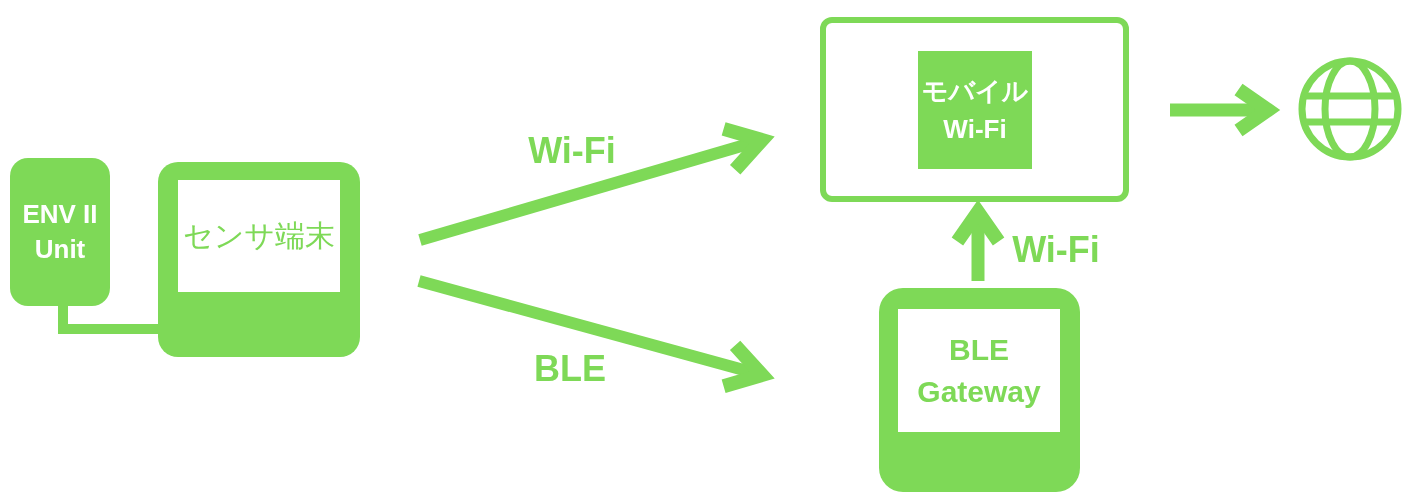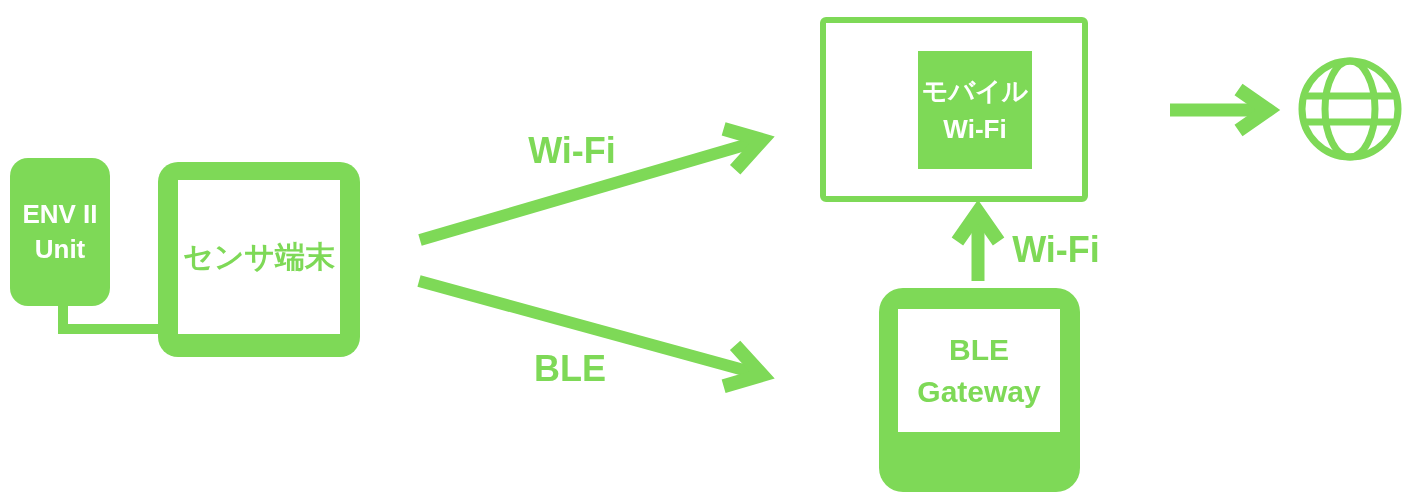--- a/index.html
+++ b/index.html
@@ -36,34 +36,34 @@
   
   .sensor-box {
     left: 158px; top: 162px;
     width: 202px; height: 195px;
     background: var(--green);
     border-radius: 20px;
   }
   .sensor-screen {
     position: absolute;
     left: 20px; top: 18px;
-    width: 162px; height: 154px;
+    width: 162px; height: 112px;
     background: #fff;
     display: flex; align-items: center; justify-content: center;
-    color: var(--green); font-weight: bold;
+    color: var(--green); font-weight: normal;
     font-size: 30px;
   }
 
   
   .router-box {
     left: 820px; top: 17px;
-    width: 268px; height: 185px;
+    width: 309px; height: 185px;
     background: #fff;
     border: 6px solid var(--green);
-    border-radius: 6px;
+    border-radius: 12px;
   }
   .router-inner {
     position: absolute;
     left: 92px; top: 28px;
     width: 114px; height: 118px;
     background: var(--green);
     display: flex; flex-direction: column;
     align-items: center; justify-content: center;
     color: #fff; font-weight: bold;
     font-size: 26px; line-height: 38px;

